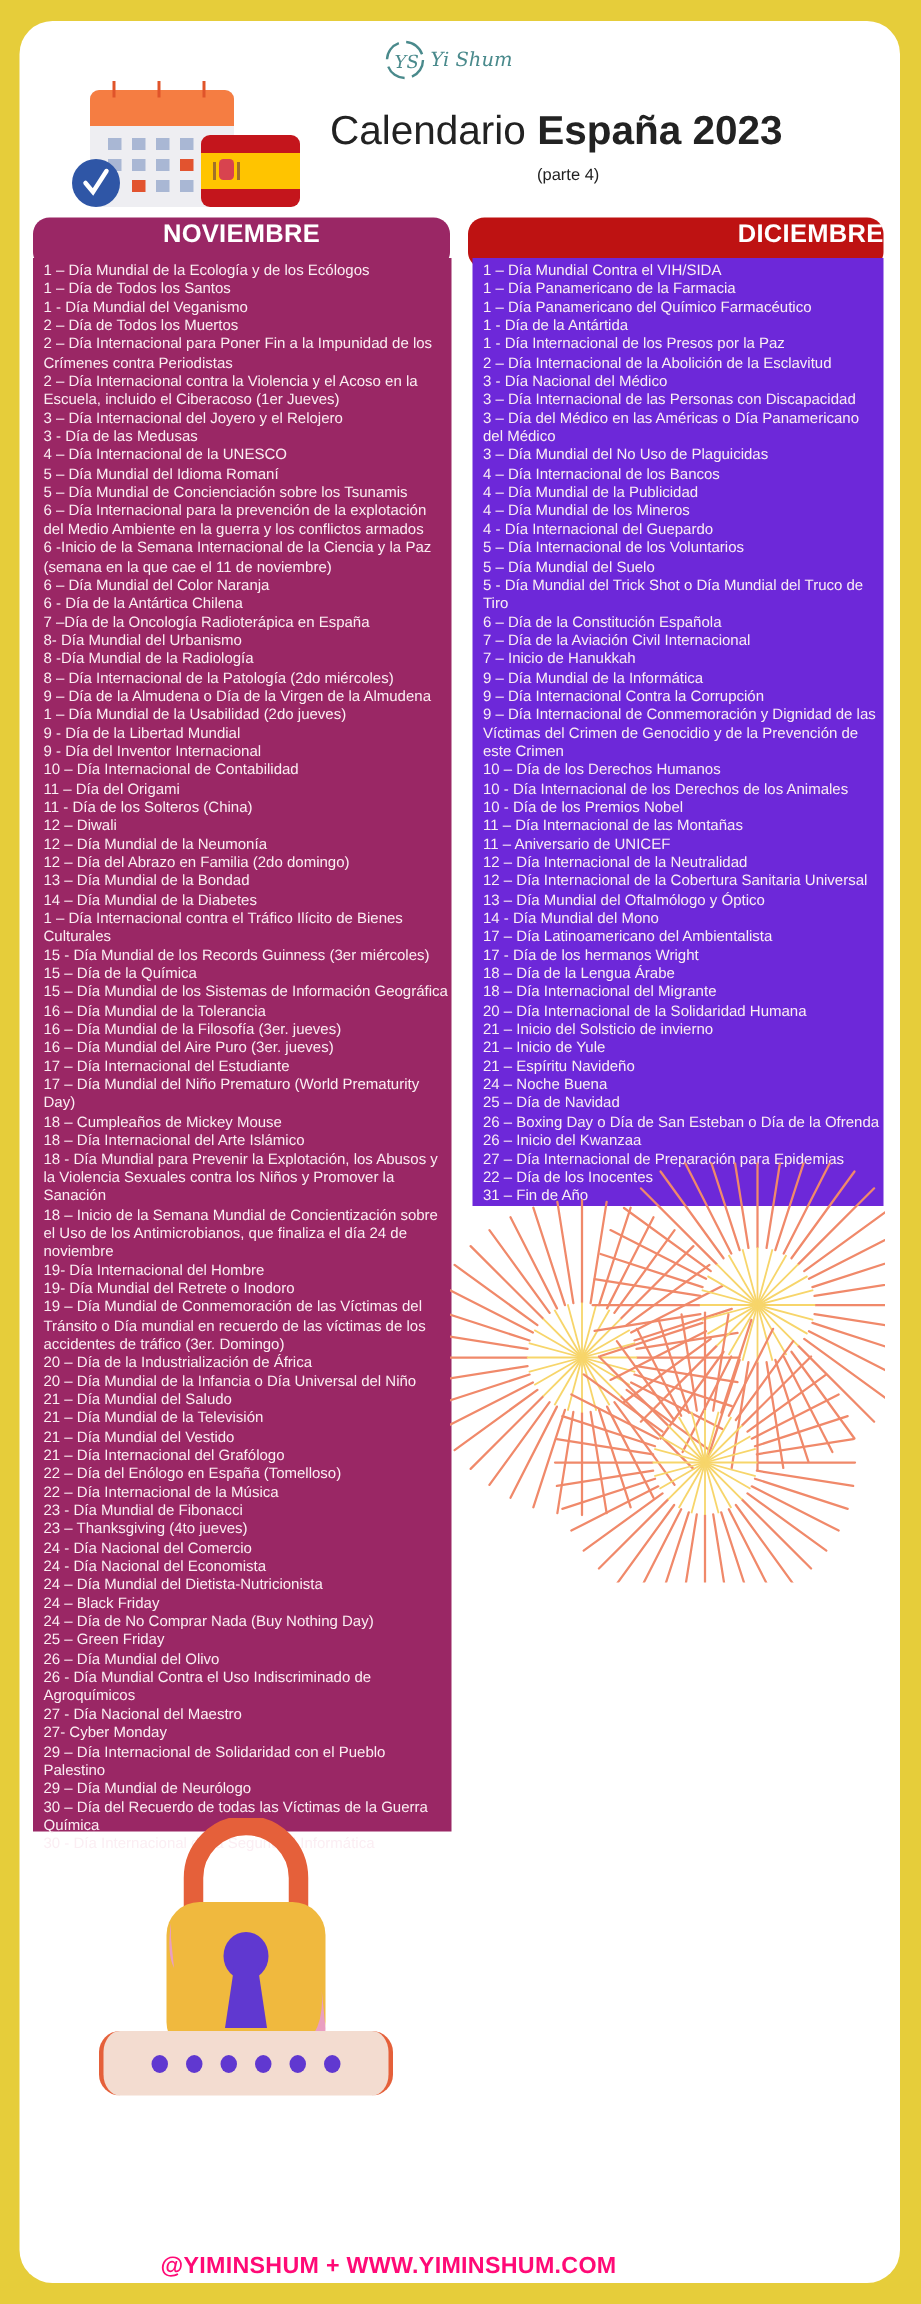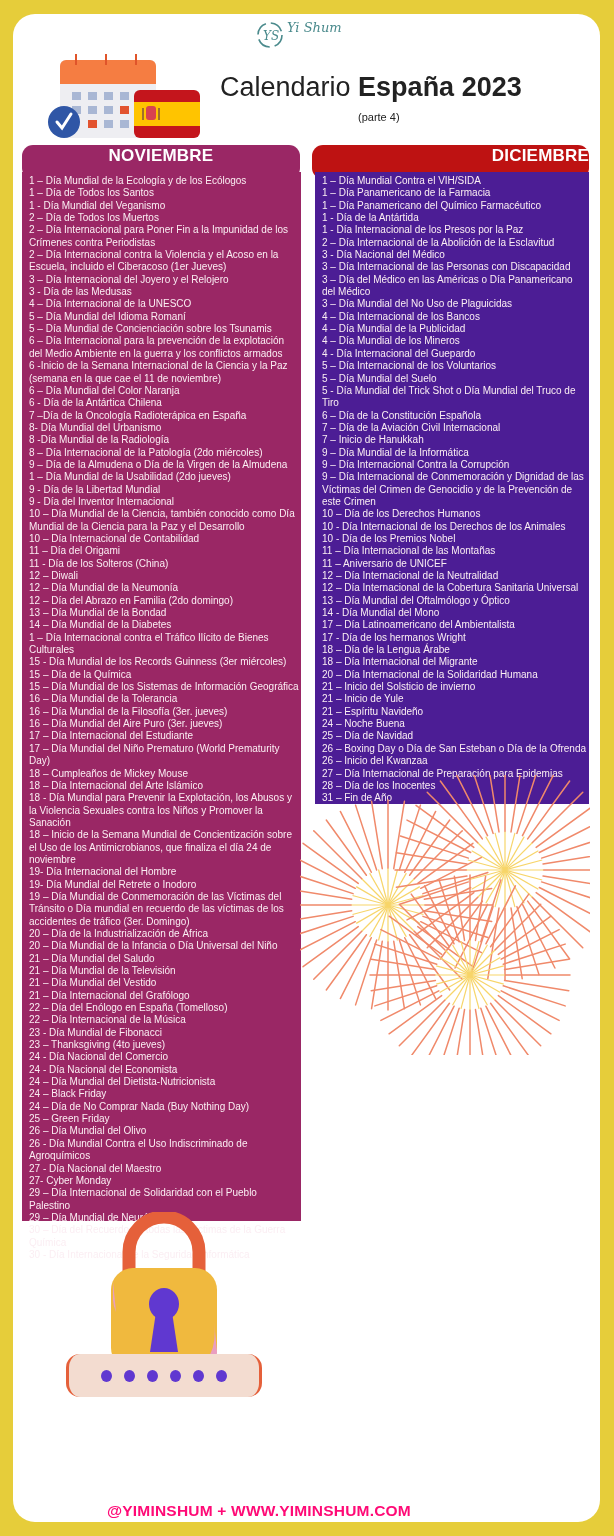--- a/index.html
+++ b/index.html
@@ -13,21 +13,21 @@
   .card {
     position: absolute;
     left: 13px; top: 14px;
     width: 587px; height: 1508px;
     background: #ffffff;
     border-radius: 22px;
   }
   .logo {
     position: absolute; left: 255px; top: 20px;
     width: 110px; height: 40px;
-    display: flex; gap: 2px;
+    display: flex; align-items: center; gap: 2px;
   }
   .logo-text {
     font-family: "DejaVu Serif", serif;
     font-style: italic;
     font-size: 13px;
     color: #4a8a8c;
   }
   .calendar-illus {
     position: absolute; left: 46px; top: 52px; width: 160px; height: 90px;
   }
@@ -53,21 +53,21 @@
   .pill-dic { left: 312px; width: 277px; background: #be1212; text-align: right; }
   .month-list {
     position: absolute;
     color: #fbeef3;
     font-size: 10px;
     line-height: 12.35px;
     padding: 3px 0 8px 7px;
     list-style: none;
   }
   .list-nov { left: 22px; top: 172px; width: 279px; height: 1049px; background: #9a2765; }
-  .list-dic { left: 315px; top: 172px; width: 274px; height: 632px; background: #4c1d95; }
+  .list-dic { left: 315px; top: 172px; width: 274px; height: 632px; background: #6d28d9; }
   .month-list li { padding-right: 2px; }
   .fireworks { position: absolute; left: 300px; top: 775px; width: 290px; height: 280px; }
   .lock { position: absolute; left: 64px; top: 1212px; width: 200px; height: 190px; }
   .footer {
     position: absolute; left: 0; top: 1502px; width: 518px;
     text-align: center;
     color: #ff0a76;
     font-weight: 700;
     font-size: 15.5px;
     letter-spacing: 0.2px;
@@ -141,21 +141,20 @@
     <li>6 – Día Mundial del Color Naranja</li>
     <li>6 - Día de la Antártica Chilena</li>
     <li>7 –Día de la Oncología Radioterápica en España</li>
     <li>8- Día Mundial del Urbanismo</li>
     <li>8 -Día Mundial de la Radiología</li>
     <li>8 – Día Internacional de la Patología (2do miércoles)</li>
     <li>9 – Día de la Almudena o Día de la Virgen de la Almudena</li>
     <li>1 – Día Mundial de la Usabilidad (2do jueves)</li>
     <li>9 - Día de la Libertad Mundial</li>
     <li>9 - Día del Inventor Internacional</li>
-    <li>10 – Día Mundial de la Ciencia, también conocido como Día Mundial de la Ciencia para la Paz y el Desarrollo</li>
     <li>10 – Día Internacional de Contabilidad</li>
     <li>11 – Día del Origami</li>
     <li>11 - Día de los Solteros (China)</li>
     <li>12 – Diwali</li>
     <li>12 – Día Mundial de la Neumonía</li>
     <li>12 – Día del Abrazo en Familia (2do domingo)</li>
     <li>13 – Día Mundial de la Bondad</li>
     <li>14 – Día Mundial de la Diabetes</li>
     <li>1 – Día Internacional contra el Tráfico Ilícito de Bienes Culturales</li>
     <li>15 - Día Mundial de los Records Guinness (3er miércoles)</li>
@@ -237,21 +236,21 @@
     <li>18 – Día Internacional del Migrante</li>
     <li>20 – Día Internacional de la Solidaridad Humana</li>
     <li>21 – Inicio del Solsticio de invierno</li>
     <li>21 – Inicio de Yule</li>
     <li>21 – Espíritu Navideño</li>
     <li>24 – Noche Buena</li>
     <li>25 – Día de Navidad</li>
     <li>26 – Boxing Day o Día de San Esteban o Día de la Ofrenda</li>
     <li>26 – Inicio del Kwanzaa</li>
     <li>27 – Día Internacional de Preparación para Epidemias</li>
-    <li>28 – Día de los Inocentes</li>
+    <li>22 – Día de los Inocentes</li>
     <li>31 – Fin de Año</li>
   </ul>
 
 <svg class="fireworks" viewBox="0 0 290 280" id="fireworks">
     <line x1="124.75" y1="130" x2="193" y2="130" stroke="#f0896a" stroke-width="1.5" stroke-linecap="round"></line>
     <line x1="124.29754651687131" y1="135.7489665902285" x2="191.70727576248947" y2="146.42561882922425" stroke="#f0896a" stroke-width="1.5" stroke-linecap="round"></line>
     <line x1="122.95132697384689" y1="141.35637454327932" x2="187.8609342109911" y2="162.44678440936949" stroke="#f0896a" stroke-width="1.5" stroke-linecap="round"></line>
     <line x1="120.74448976392252" y1="146.68415086542834" x2="181.5556850397786" y2="177.6690024726524" stroke="#f0896a" stroke-width="1.5" stroke-linecap="round"></line>
     <line x1="117.73137454327932" y1="151.6011080217484" x2="172.94678440936949" y2="191.71745149070966" stroke="#f0896a" stroke-width="1.5" stroke-linecap="round"></line>
     <line x1="113.98617420860562" y1="155.9861742086056" x2="162.2462120245875" y2="204.24621202458746" stroke="#f0896a" stroke-width="1.5" stroke-linecap="round"></line>

